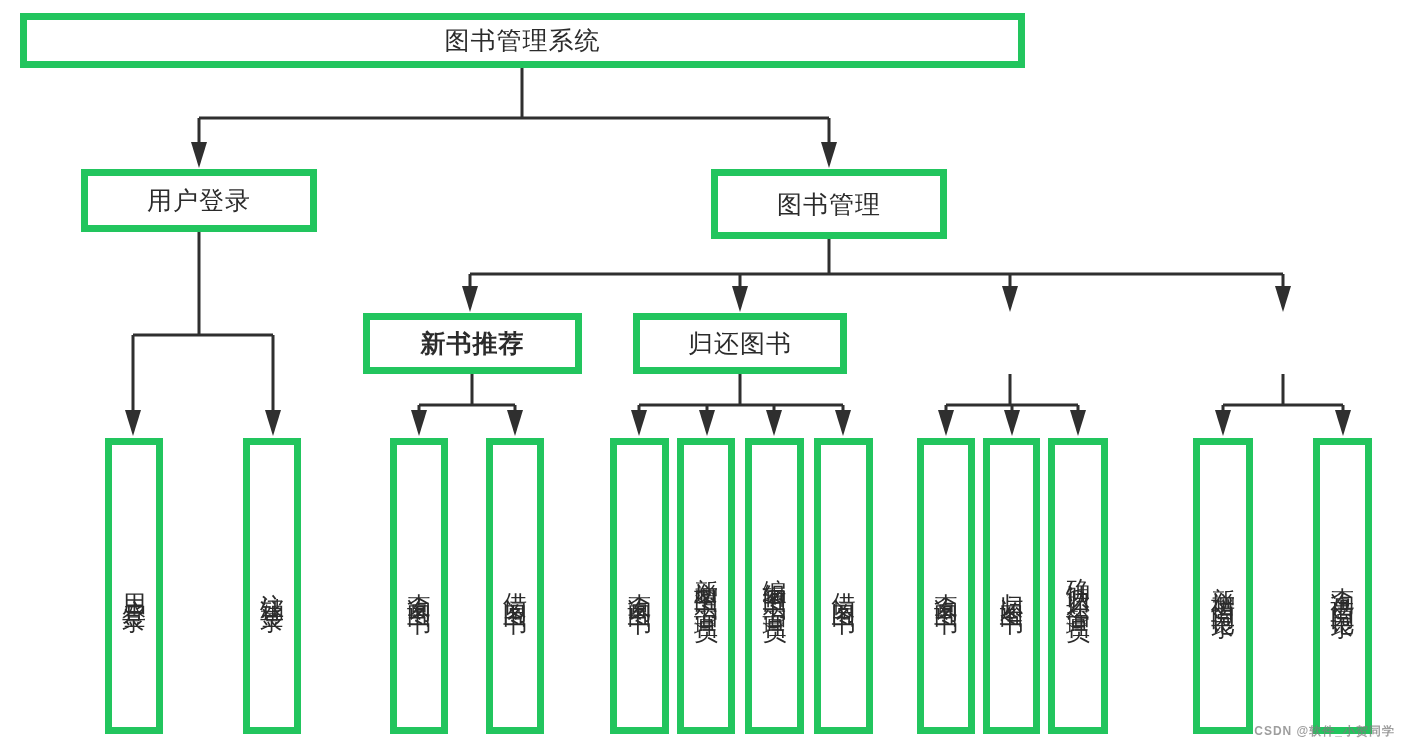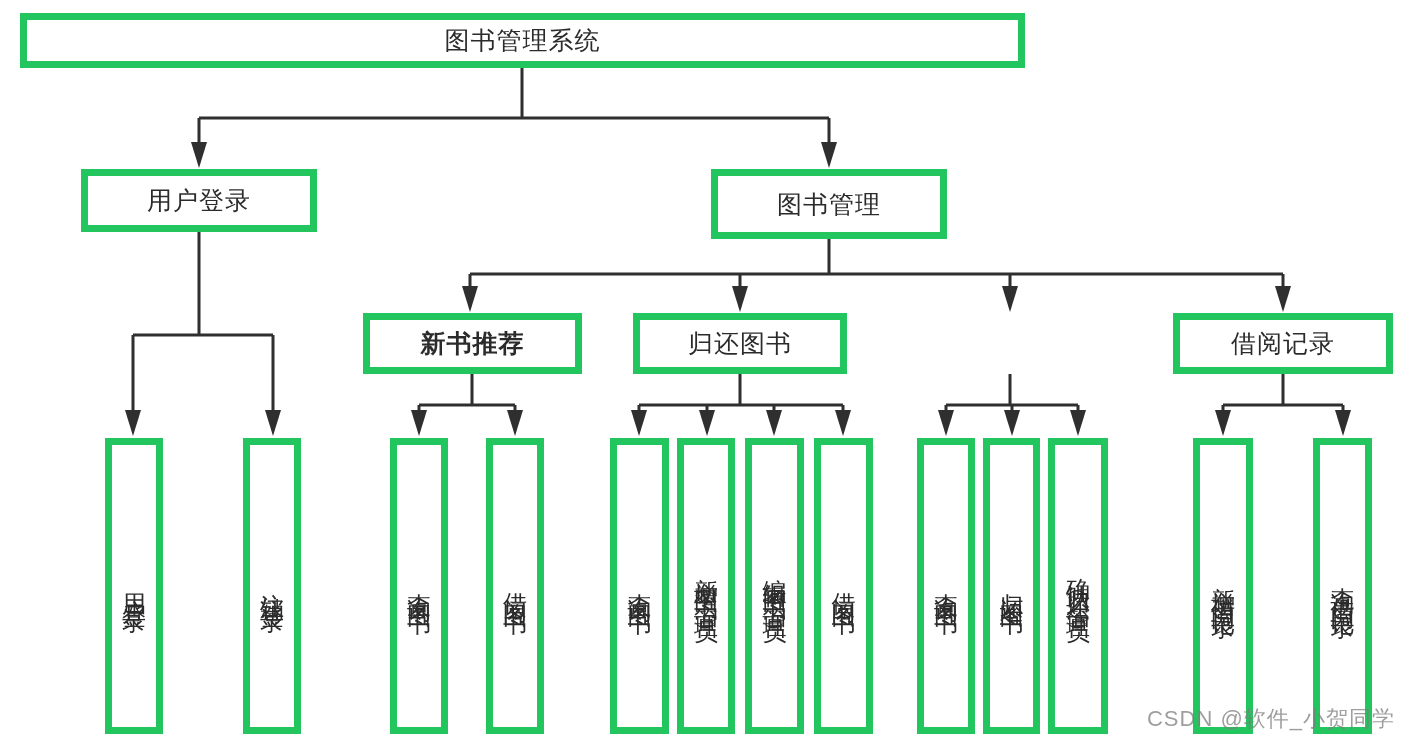--- a/index.html
+++ b/index.html
@@ -35,26 +35,27 @@
   .leaf .label {
     writing-mode: vertical-rl;
     font-size: 24px;
     letter-spacing: 6px;
     line-height: 1;
     white-space: normal;
   }
   .watermark {
     position: absolute;
     right: 10px;
-    bottom: 13px;
-    font-size: 22px;
+    bottom: 7px;
+    font-size: 12px;
     color: rgba(125,125,125,0.75);
     letter-spacing: 1px;
     white-space: nowrap;
     z-index: 5;
+    font-weight: bold;
   }
 </style>
 </head>
 <body>
 
 <div class="canvas">
 
   <svg class="connectors" viewBox="0 0 1405 747" xmlns="http://www.w3.org/2000/svg">
     <path fill="none" stroke="#2f2f2f" stroke-width="3" d="M522 68 V118 M199 118 H829 M199 118 V143 M829 118 V143
          M199 232 V335 M133 335 H273 M133 335 V412 M273 335 V412
@@ -96,23 +97,20 @@
   <div class="node" style="left:711px;top:169px;width:236px;height:70px;">
     <span class="label">图书管理</span>
   </div>
 
   <div class="node" style="left:363px;top:313px;width:219px;height:61px;font-weight:bold;">
     <span class="label">新书推荐</span>
   </div>
   <div class="node" style="left:633px;top:313px;width:214px;height:61px;">
     <span class="label">归还图书</span>
   </div>
-  <div class="node" style="left:1173px;top:313px;width:220px;height:61px;">
-    <span class="label">借阅记录</span>
-  </div>
 
   <div class="node leaf" style="left:105px;top:438px;width:58px;height:296px;">
     <span class="label">用户登录</span>
   </div>
   <div class="node leaf" style="left:243px;top:438px;width:58px;height:296px;">
     <span class="label">注销登录</span>
   </div>
 
   <div class="node leaf" style="left:390px;top:438px;width:58px;height:296px;">
     <span class="label">查询图书</span>

